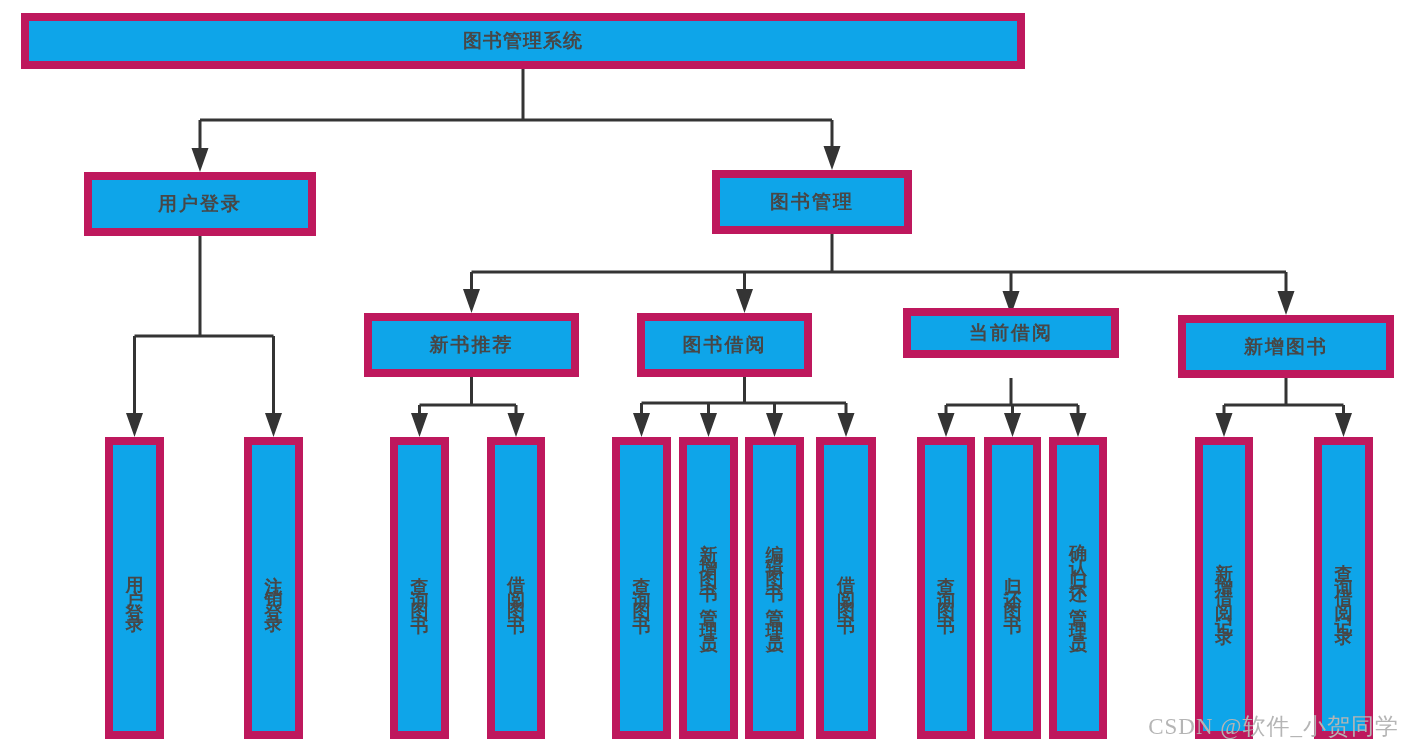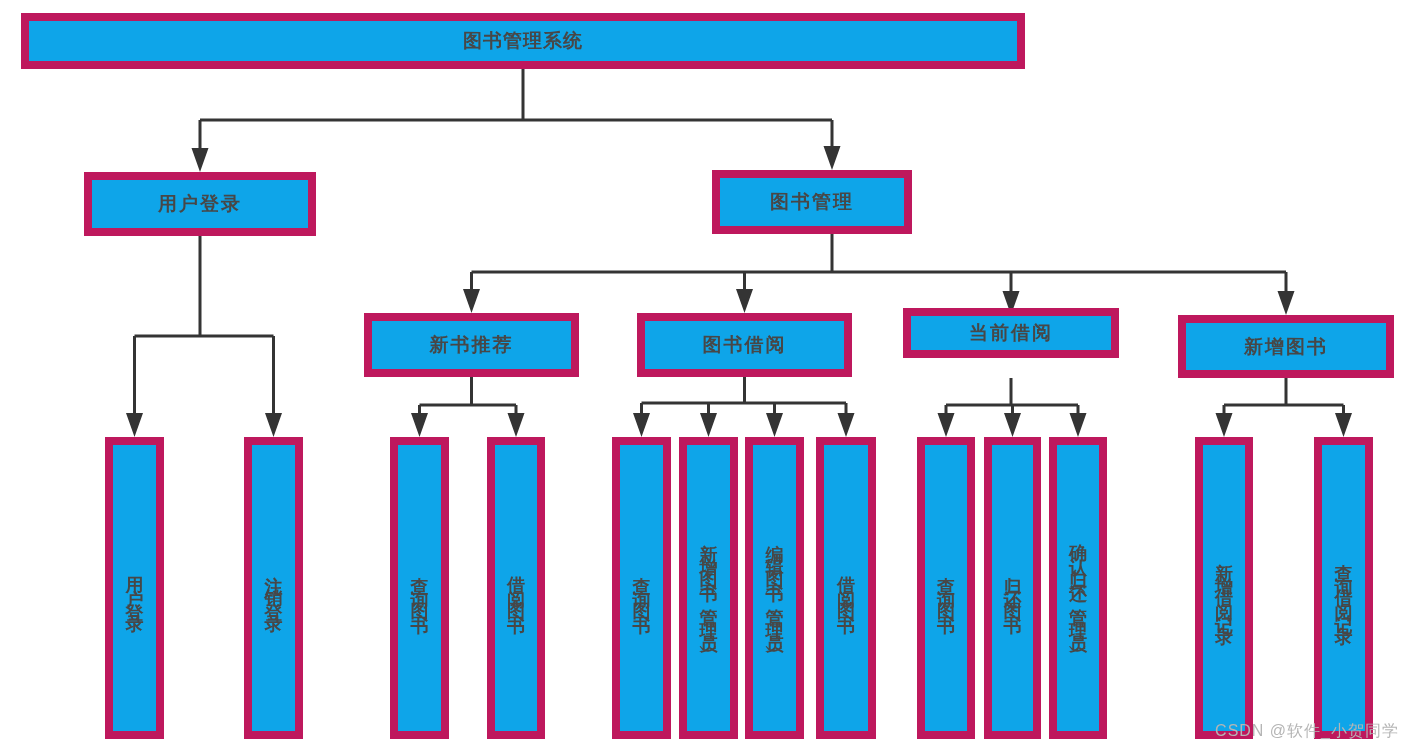--- a/index.html
+++ b/index.html
@@ -18,21 +18,21 @@
   .hlabel{font-size:19px;letter-spacing:2px;white-space:nowrap;}
   .root-label{font-size:19px;letter-spacing:1px;}
   .leaf{
     writing-mode:vertical-rl;text-orientation:mixed;
     font-size:18px;letter-spacing:13px;line-height:1;
     display:flex;align-items:center;justify-content:center;
   }
   .leaf span{display:block;}
   .watermark{
     position:absolute;z-index:2;right:6px;bottom:5px;
-    font-size:16px;letter-spacing:1px;color:#b5b5b5;white-space:nowrap;
+    font-size:23px;letter-spacing:1px;color:#b5b5b5;white-space:nowrap;font-family:Liberation Serif, serif;
   }
 </style>
 </head>
 <body>
 
 <div class="canvas">
 
   <svg class="wires" viewBox="0 0 1405 747" xmlns="http://www.w3.org/2000/svg">
     <path fill="none" stroke="#343434" stroke-width="3" d="
       M523 69 V120 M200 120 H832 M200 120 V152 M832 120 V150
@@ -71,21 +71,21 @@
   <div class="box" style="left:84px;top:172px;width:232px;height:64px;">
     <span class="hlabel">用户登录</span>
   </div>
   <div class="box" style="left:712px;top:170px;width:200px;height:64px;">
     <span class="hlabel">图书管理</span>
   </div>
 
   <div class="box" style="left:364px;top:313px;width:215px;height:64px;">
     <span class="hlabel">新书推荐</span>
   </div>
-  <div class="box" style="left:637px;top:313px;width:215px;height:64px;text-align:center;">
+  <div class="box" style="left:637px;top:313px;width:175px;height:64px;text-align:center;">
     <span class="hlabel">图书借阅</span>
   </div>
   <div class="box" style="left:903px;top:308px;width:216px;height:50px;">
     <span class="hlabel">当前借阅</span>
   </div>
   <div class="box" style="left:1178px;top:315px;width:216px;height:63px;">
     <span class="hlabel">新增图书</span>
   </div>
 
   <div class="box leaf" style="left:105px;top:437px;width:59px;height:302px;">

